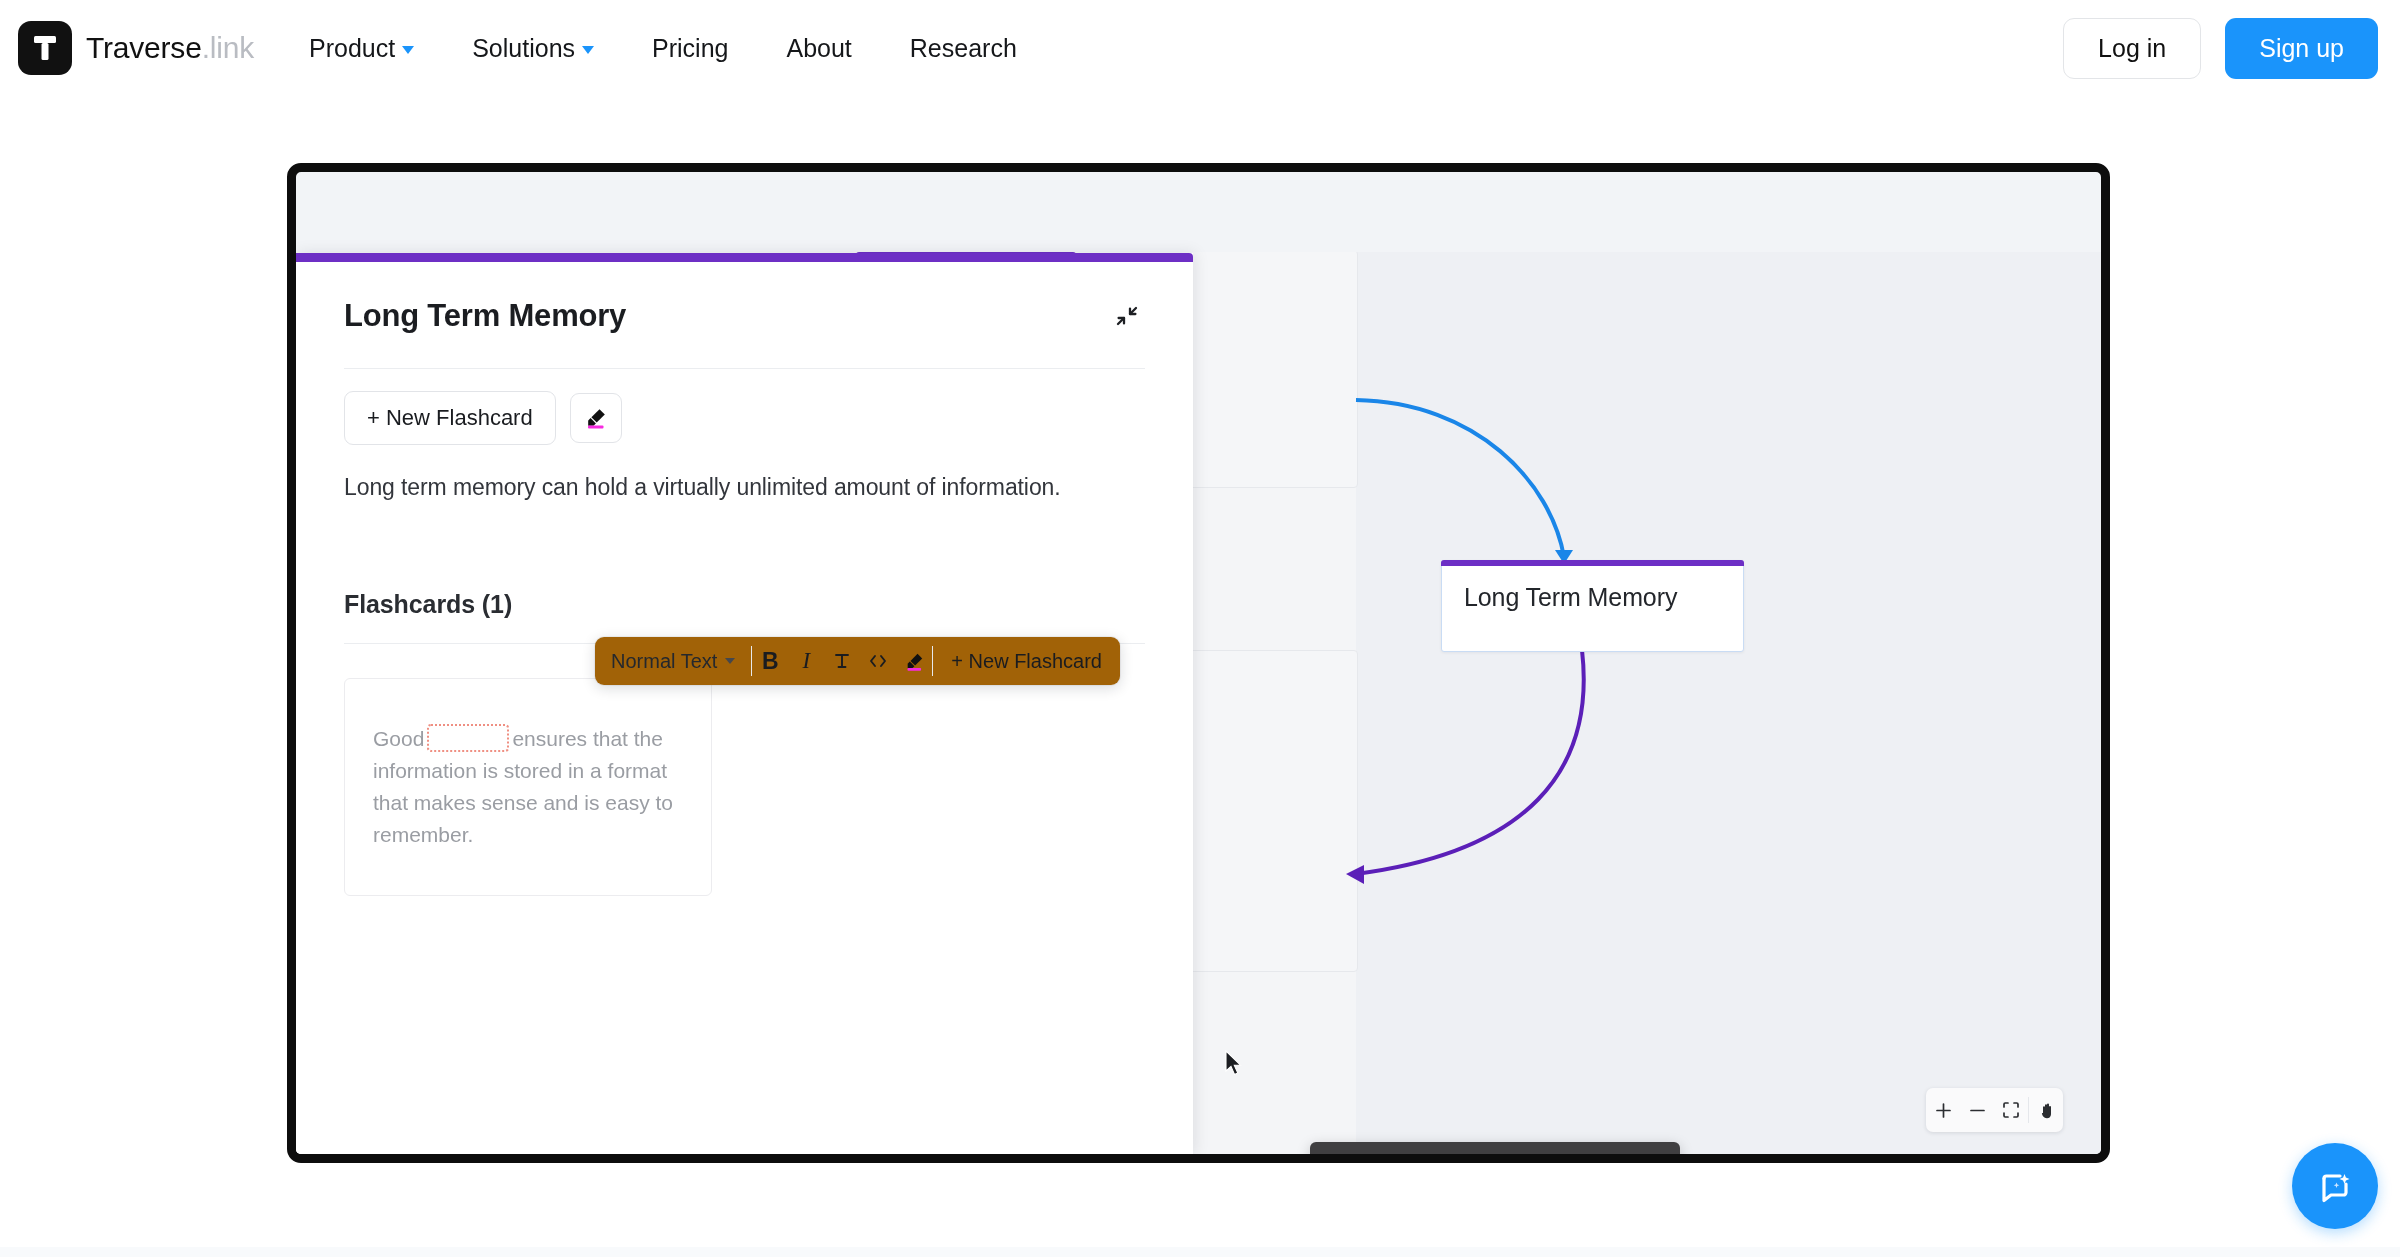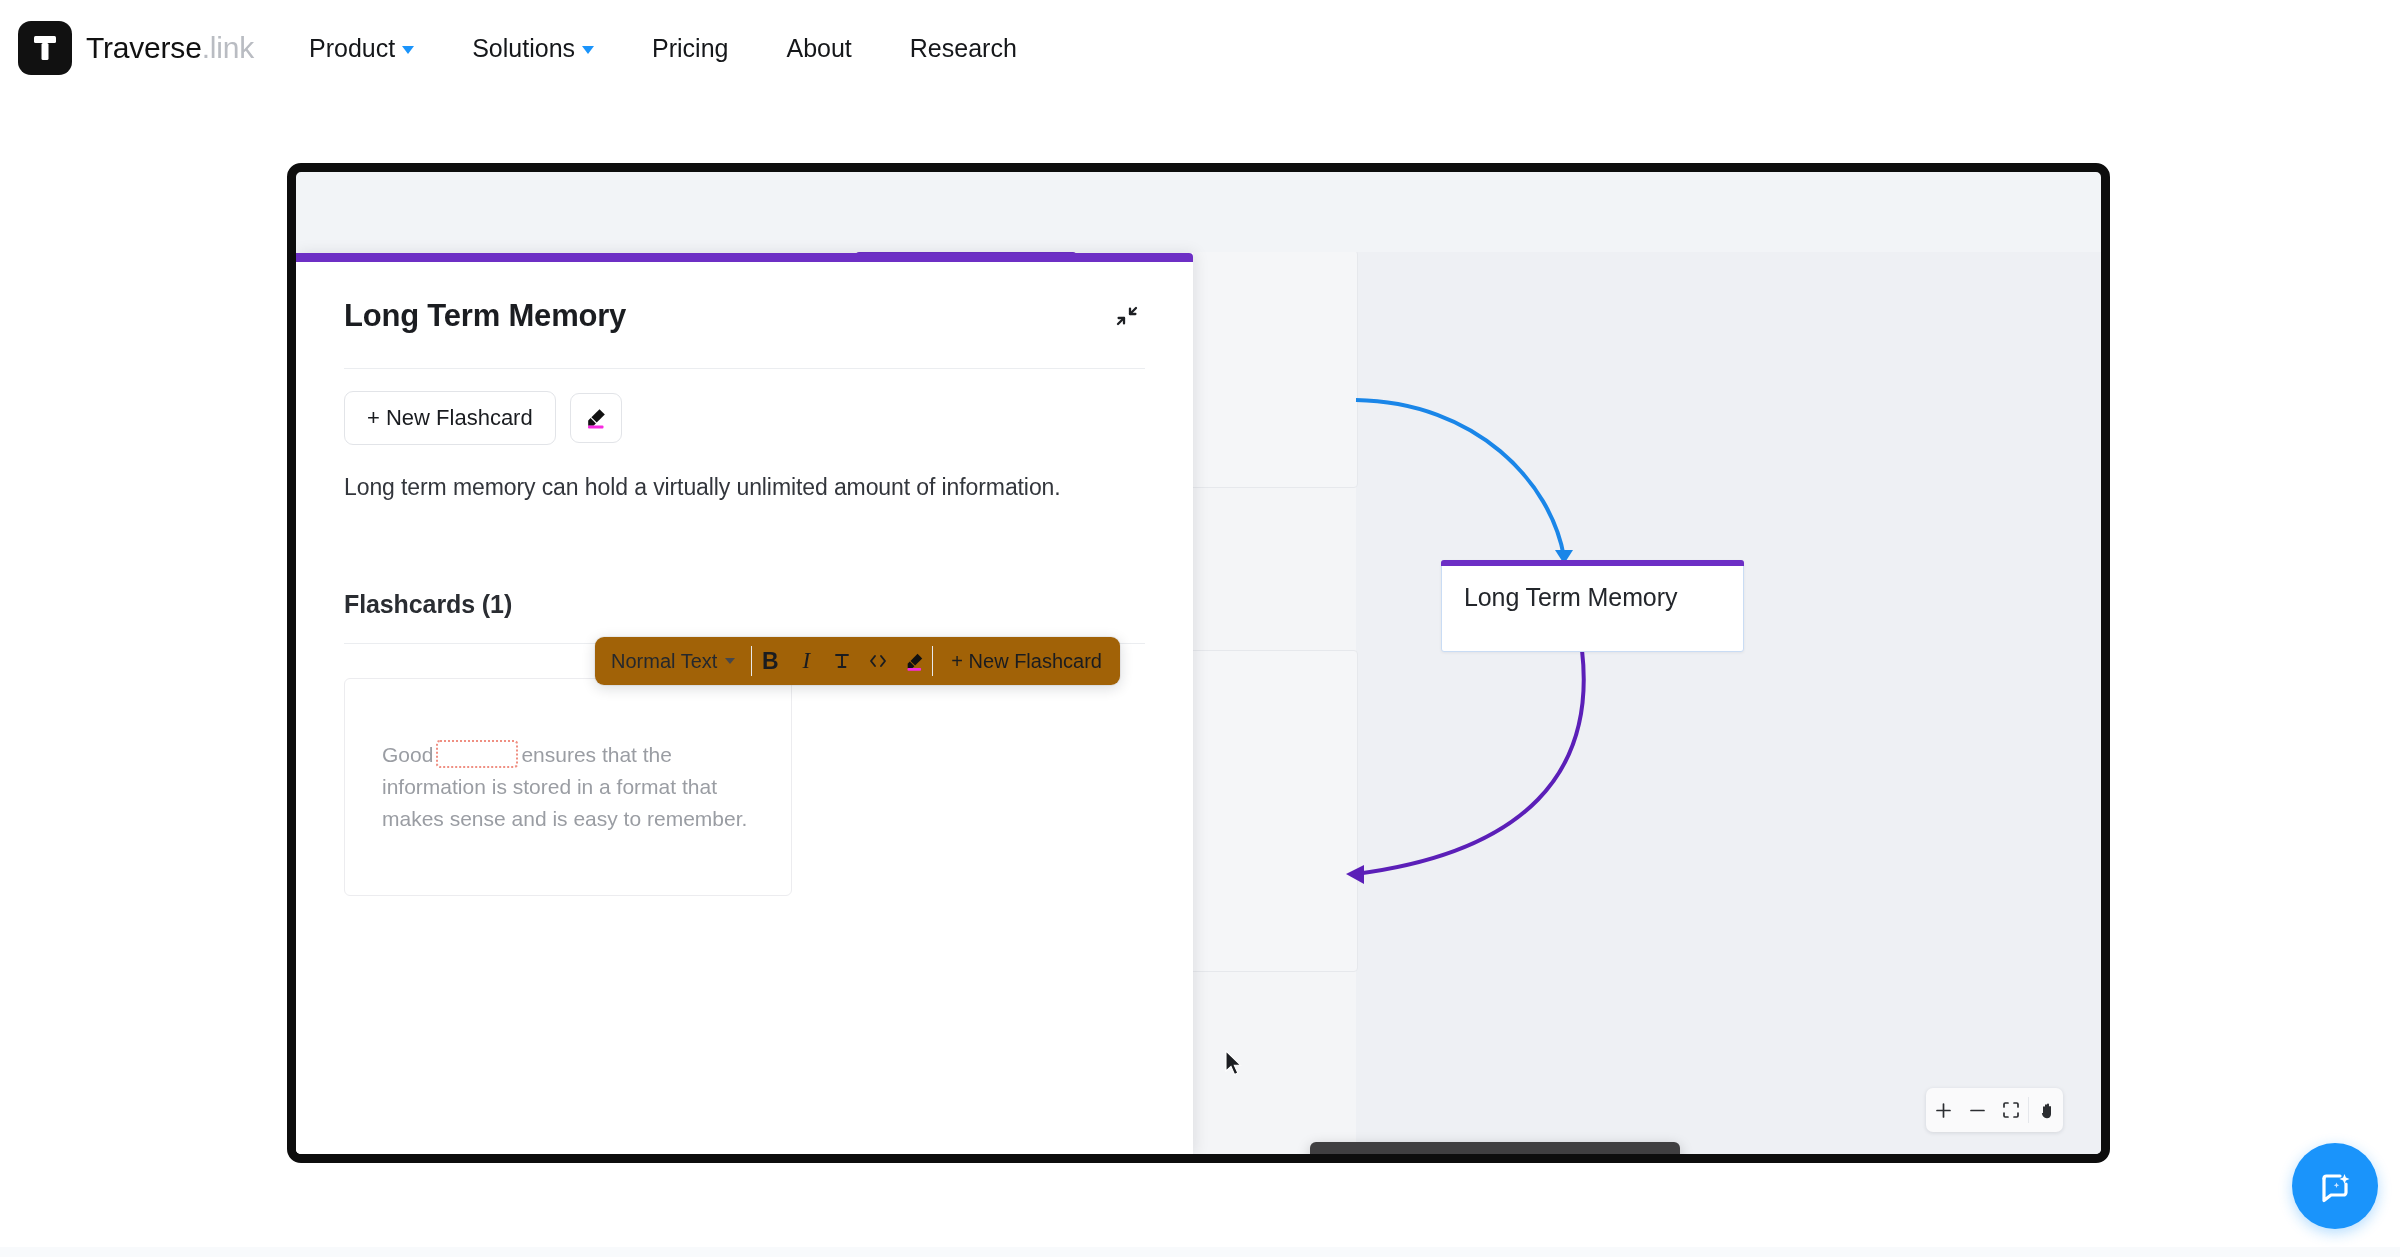--- a/index.html
+++ b/index.html
@@ -203,25 +203,25 @@
     font-size: 20px; color: #1a1c20; padding: 0 18px;
     cursor: pointer; white-space: nowrap;
   }
 
   .flashcards-head {
     font-size: 25px; color: #2a2d32; margin-top: 86px; letter-spacing: -0.1px;
   }
   .flashcards-divider { height: 1px; background: #ebedf0; margin-top: 24px; }
 
   .flashcard {
-    margin-top: 34px; width: 448px; height: 218px;
+    margin-top: 34px; width: 368px; height: 218px;
     border: 1px solid #ececef; border-radius: 6px;
     background: #fff;
     display: flex; align-items: center;
-    padding: 0 37px;
+    padding: 0 28px;
   }
   .flashcard-text {
     font-size: 21px; line-height: 1.52; color: #9a9da3;
   }
   .cloze-blank {
     display: inline-block; width: 82px; height: 28px;
     border: 2px dotted #ef8f82; border-radius: 4px;
     vertical-align: -6px; margin: 0 3px;
   }
 
@@ -283,20 +283,24 @@
       <span>Pricing</span>
     </div>
     <div class="nav-item">
       <span>About</span>
     </div>
     <div class="nav-item">
       <span>Research</span>
     </div>
   </nav>
 
+  <div class="header-actions">
+    <button class="btn-login">Log in</button>
+    <button class="btn-signup">Sign up</button>
+  </div>
 </header>
 
 <section class="app-frame">
  <div class="app-inner">
 
   <div class="canvas">
     <div class="canvas-col-left"></div>
 
     <div class="blur-ghost" style="left:590px; top:-62px; width:300px; height:70px; background:linear-gradient(#fdecea,#fdecea);"></div>
 

